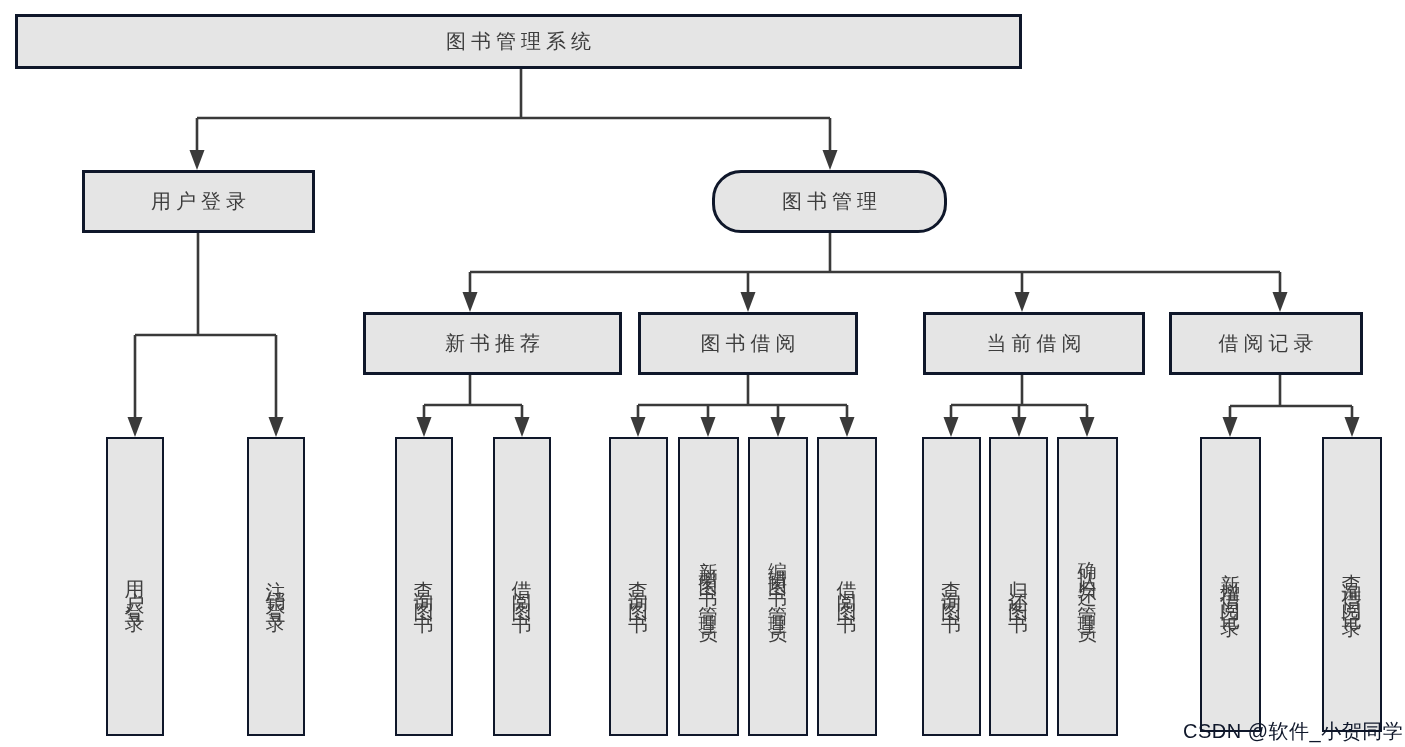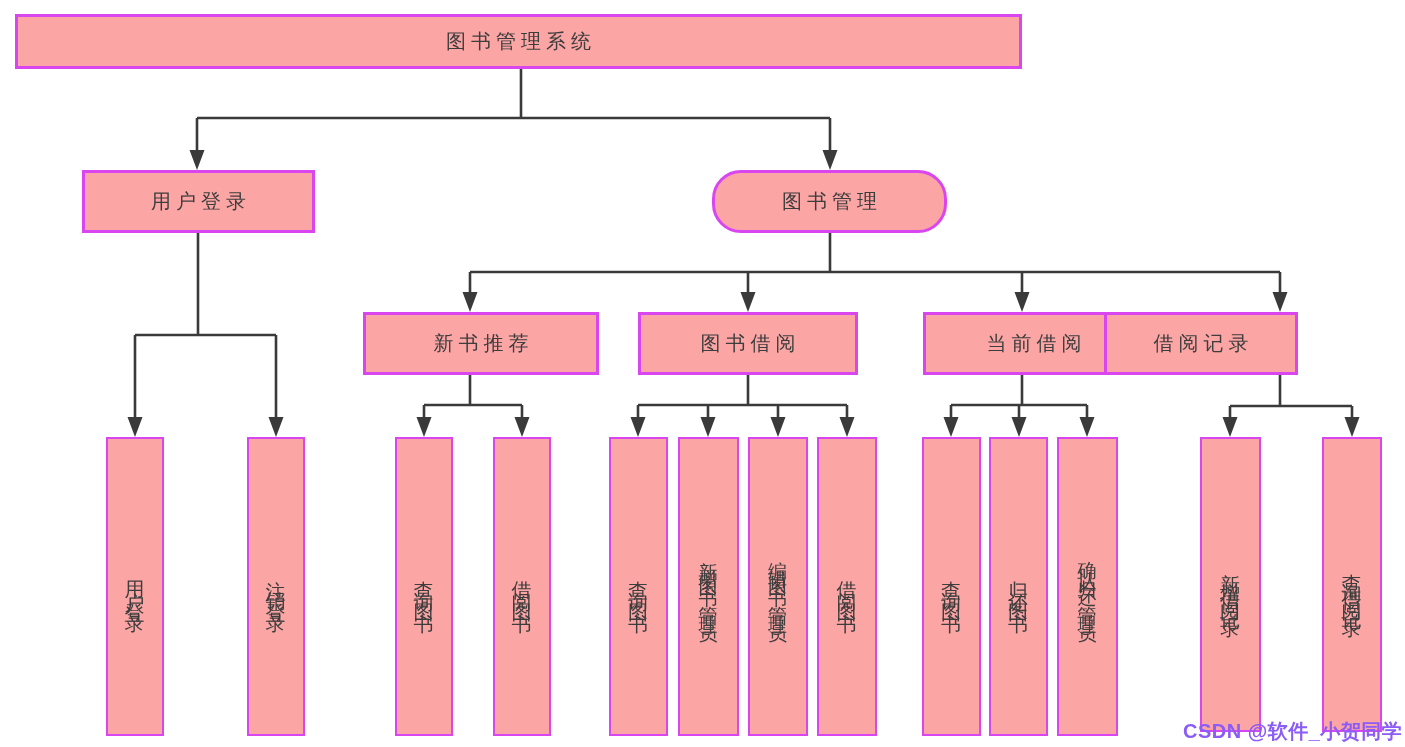--- a/index.html
+++ b/index.html
@@ -14,22 +14,22 @@
   }
   svg.wires {
     position: absolute;
     left: 0; top: 0;
     width: 1405px; height: 747px;
     z-index: 0;
   }
   .box {
     position: absolute;
     box-sizing: border-box;
-    background: #fca5a5;
-    border: 3px solid #d946ef;
+    background: #e5e5e5;
+    border: 3px solid #0f172a;
     display: flex;
     align-items: center;
     justify-content: center;
     font-size: 20px;
     letter-spacing: 5px;
     text-indent: 5px;
     z-index: 1;
     white-space: nowrap;
   }
   .leaf {
@@ -40,48 +40,47 @@
     border-width: 2.5px;
     white-space: normal;
     line-height: 1;
   }
   
   #n-root      { left: 15px;  top: 14px;  width: 1007px; height: 55px; }
   
   #n-login     { left: 82px;  top: 170px; width: 233px; height: 63px; }
   #n-mgmt      { left: 712px; top: 170px; width: 235px; height: 63px; border-radius: 29px; }
   
-  #n-recommend { left: 363px;  top: 312px; width: 236px; height: 63px; }
+  #n-recommend { left: 363px;  top: 312px; width: 259px; height: 63px; }
   #n-borrow    { left: 638px;  top: 312px; width: 220px; height: 63px; }
   #n-current   { left: 911px;  top: 312px; width: 222px; height: 63px; margin-left: 12px; }
-  #n-records   { left: 1104px; top: 312px; width: 194px; height: 63px; }
+  #n-records   { left: 1169px; top: 312px; width: 194px; height: 63px; }
   
   #lf-user-login { left: 106px;  top: 437px; width: 58px; height: 299px; }
   #lf-logout     { left: 247px;  top: 437px; width: 58px; height: 299px; }
   #lf-nb-query   { left: 395px;  top: 437px; width: 58px; height: 299px; }
   #lf-nb-borrow  { left: 493px;  top: 437px; width: 58px; height: 299px; }
   #lf-bb-query   { left: 609px;  top: 437px; width: 59px; height: 299px; }
   #lf-bb-add     { left: 678px;  top: 437px; width: 61px; height: 299px; font-size: 19px; letter-spacing: 9px; }
   #lf-bb-edit    { left: 748px;  top: 437px; width: 60px; height: 299px; font-size: 19px; letter-spacing: 9px; }
   #lf-bb-borrow  { left: 817px;  top: 437px; width: 60px; height: 299px; }
   #lf-cb-query   { left: 922px;  top: 437px; width: 59px; height: 299px; }
   #lf-cb-return  { left: 989px;  top: 437px; width: 59px; height: 299px; }
   #lf-cb-confirm { left: 1057px; top: 437px; width: 61px; height: 299px; font-size: 19px; letter-spacing: 9px; }
   #lf-br-add     { left: 1200px; top: 437px; width: 61px; height: 295px; letter-spacing: 9px; }
   #lf-br-query   { left: 1322px; top: 437px; width: 60px; height: 295px; letter-spacing: 9px; }
   .watermark {
     position: absolute;
     left: 1183px;
     top: 718px;
     z-index: 2;
     font-size: 20px;
-    color: #8b5cf6;
+    color: #0f172a;
     letter-spacing: 0.5px;
     white-space: nowrap;
-    font-weight: bold;
   }
 </style>
 </head>
 <body>
 
 <div class="canvas">
 
   <svg class="wires" viewBox="0 0 1405 747" xmlns="http://www.w3.org/2000/svg">
     <g stroke="#3a3a3a" stroke-width="2.6" fill="none">
 

